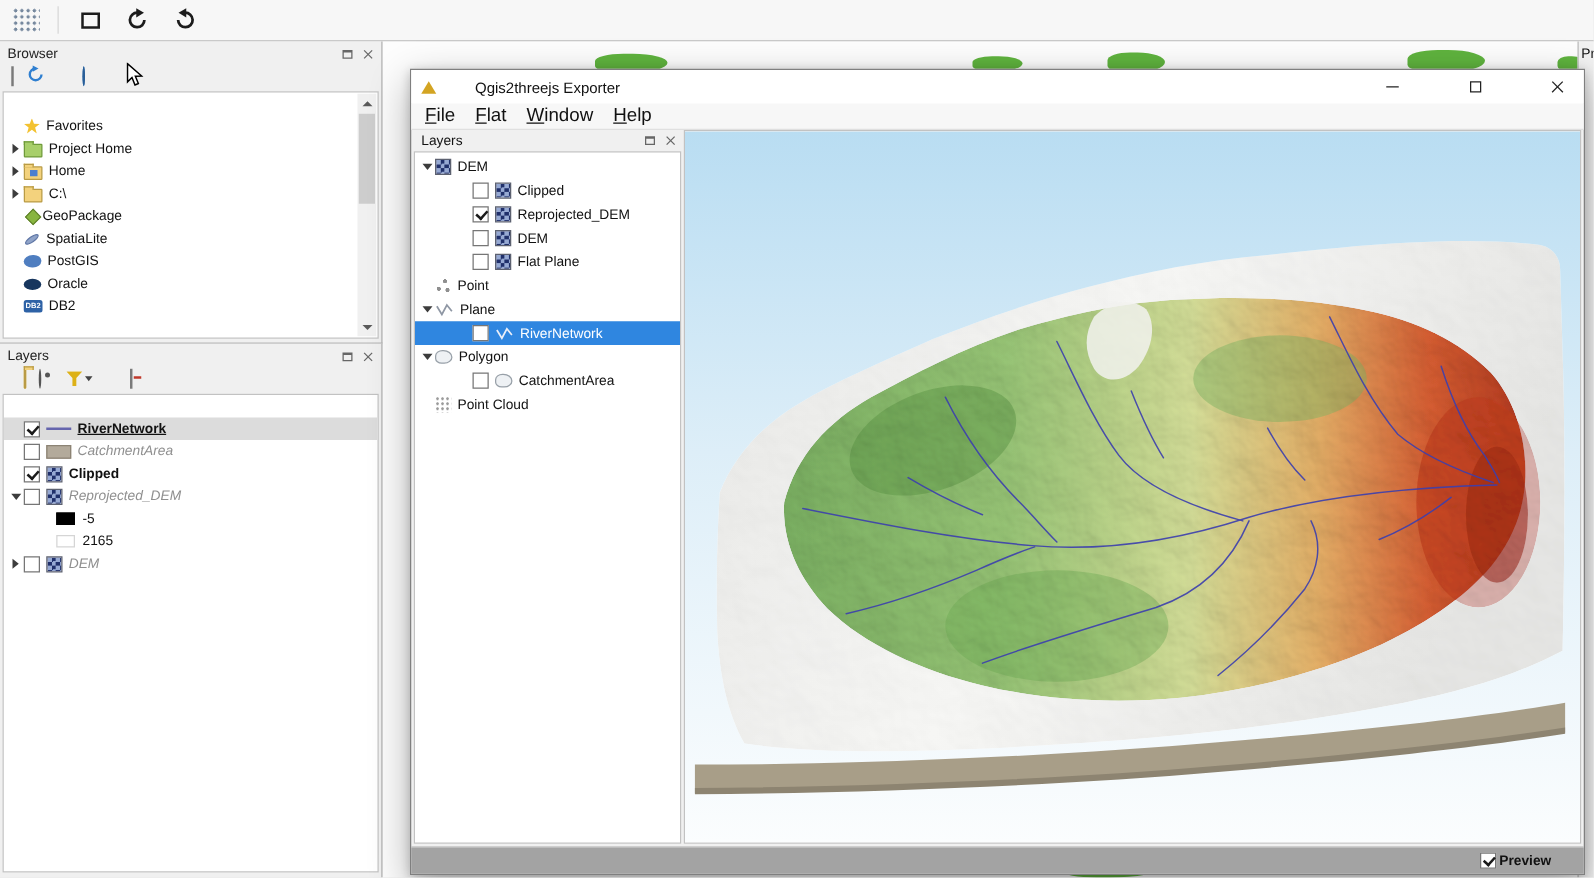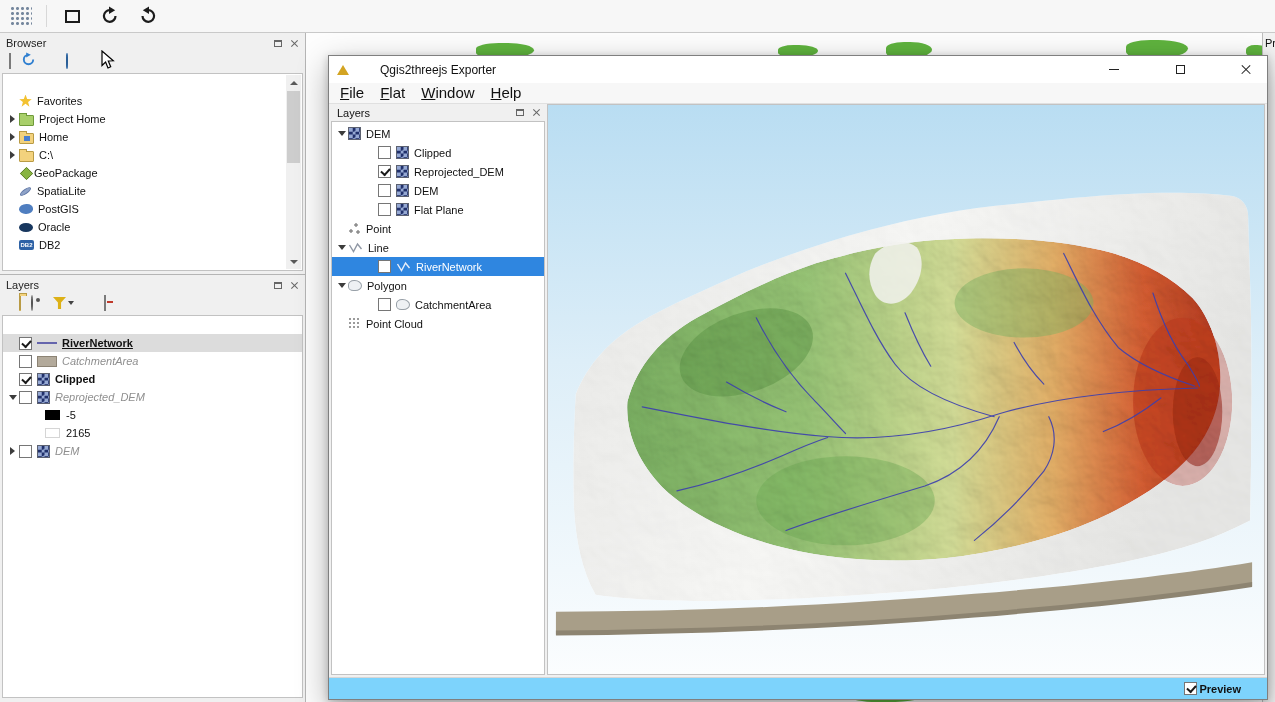--- a/index.html
+++ b/index.html
@@ -109,21 +109,21 @@
   .menu-item::first-letter{text-decoration:underline;}
   .dialog-body{flex:1;display:flex;min-height:0;}
   .dock{flex:0 0 218px;display:flex;flex-direction:column;}
   .dock-header{height:17px;display:flex;align-items:center;padding:0 5px 0 8px;font-size:11px;}
   .dock-title{flex:1;}
   .dock-tree{flex:1;background:#fff;border:1px solid #c2c2c2;margin:0 2px 2px 2px;padding-top:2px;overflow:hidden;}
   .row-selected-blue{background:#2f86e0;}
   .row-selected-blue .tlabel{color:#fff;}
   .view3d{flex:1;position:relative;margin:0 2px 2px 0;border:1px solid #c2c2c2;overflow:hidden;background:#fff;}
   .view3d svg{display:block;width:100%;height:100%;}
-  .statusbar{flex:0 0 22px;border-top:1px solid #d6d6d6;display:flex;align-items:center;justify-content:flex-end;padding-right:26px;gap:2px;background:#7dd3fc;}
+  .statusbar{flex:0 0 22px;border-top:1px solid #d6d6d6;display:flex;align-items:center;justify-content:flex-end;padding-right:26px;gap:2px;background:#a3a3a3;}
   .preview-label{font-size:11px;font-weight:bold;}
 
   .cursor{position:absolute;left:101px;top:50px;z-index:30;}
 </style>
 </head>
 <body>
 
 <div class="main-toolbar">
   <span class="tb-icon">
       <span class="georef"></span>
@@ -392,21 +392,21 @@
           <span class="ticon point-icon"></span>
           <span class="tlabel">Point</span>
         </div>
         <div class="trow">
           <span class="expander">
               <span class="exp-d"></span>
             </span>
           <svg class="ticon" width="15" height="12" viewBox="0 0 15 12">
               <polyline points="1.5,3 5.5,9.5 9.5,2 13.5,7" fill="none" stroke="#8f97a4" stroke-width="1.4"></polyline>
             </svg>
-          <span class="tlabel">Line</span>
+          <span class="tlabel">Plane</span>
         </div>
         <div class="trow row-selected-blue indent1">
           <span class="checkbox"></span>
           <svg class="ticon" width="15" height="12" viewBox="0 0 15 12">
               <polyline points="1.5,3 5.5,9.5 9.5,2 13.5,7" fill="none" stroke="#e9eef8" stroke-width="1.4"></polyline>
             </svg>
           <span class="tlabel">RiverNetwork</span>
         </div>
         <div class="trow">
           <span class="expander">

